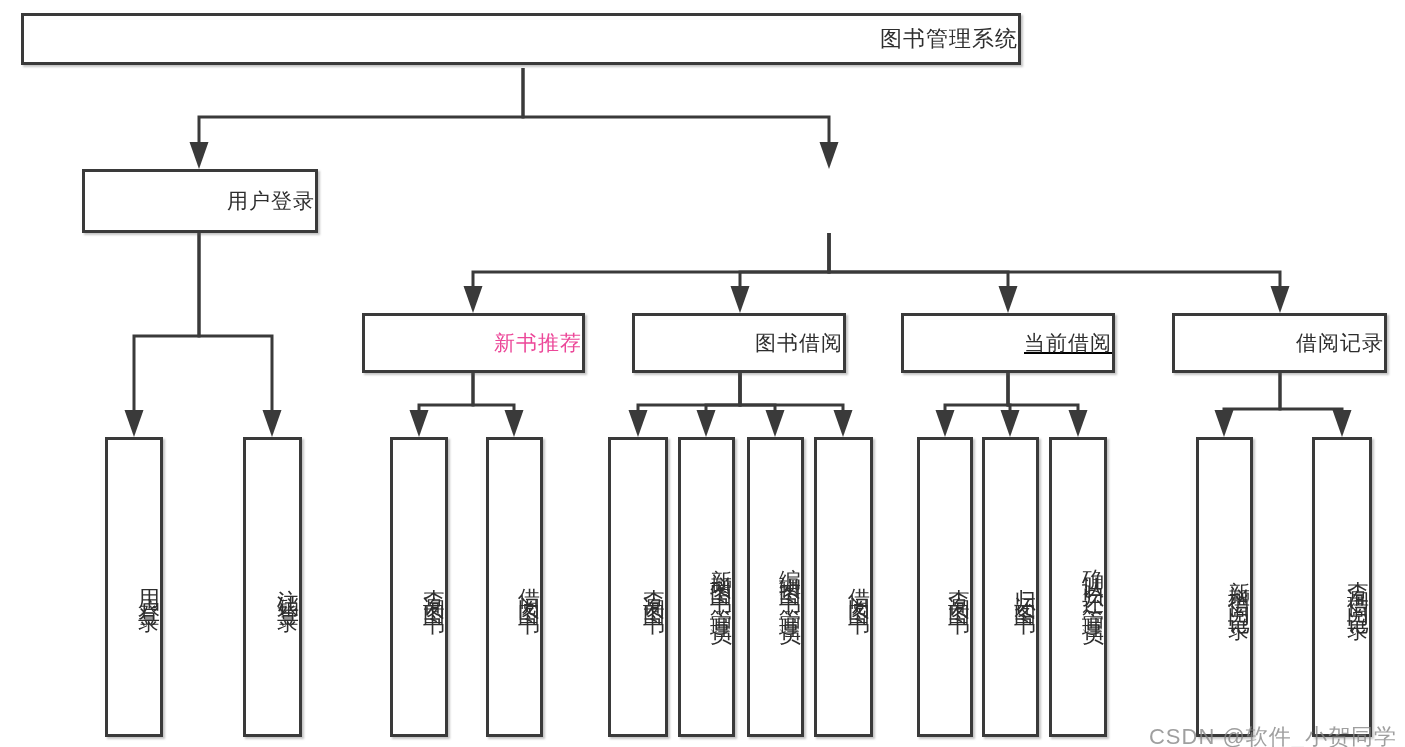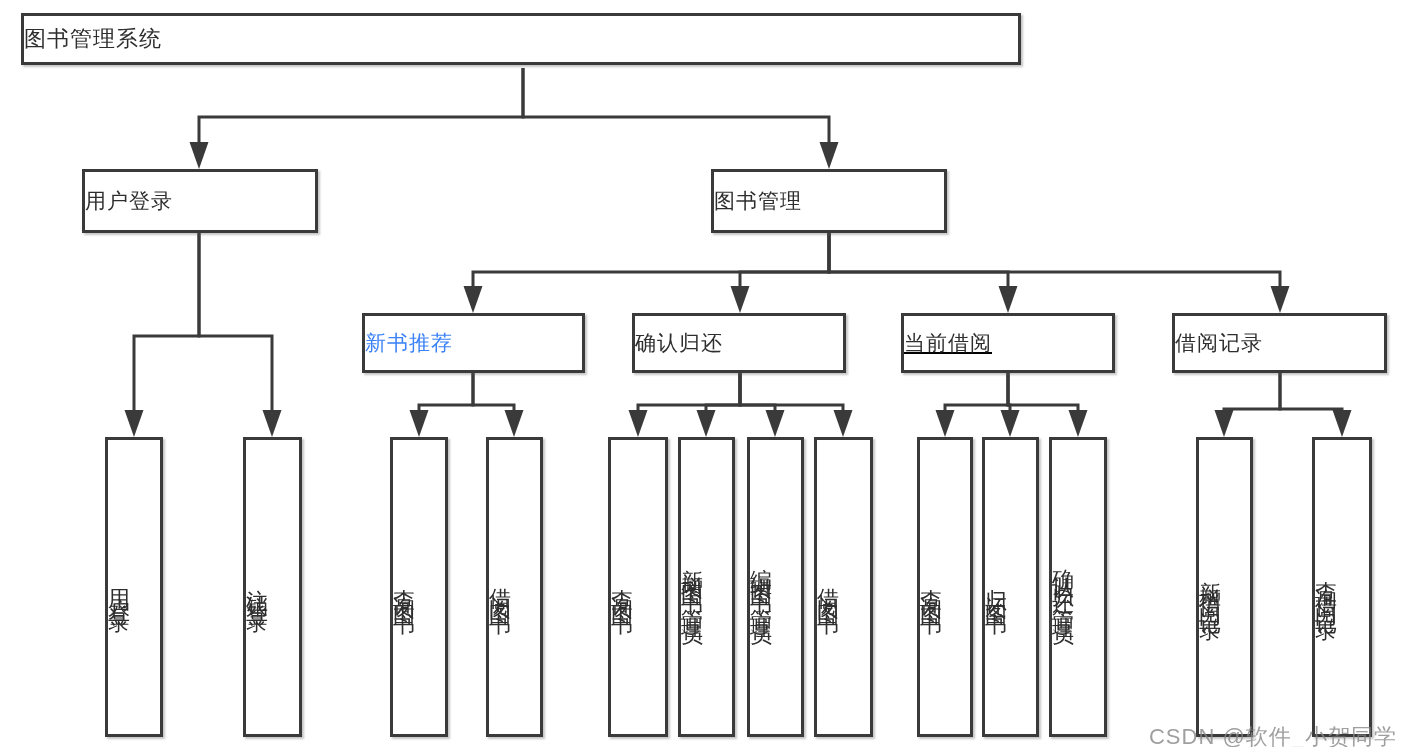--- a/index.html
+++ b/index.html
@@ -16,21 +16,21 @@
     left:0;top:0;
     width:1405px;height:747px;
   }
   .node{
     position:absolute;
     box-sizing:border-box;
     background:#ffffff;
     border:3px solid #3a3a3a;
     display:flex;
     align-items:center;
-    justify-content:flex-start;
+    justify-content:flex-end;
     box-shadow:2px 2px 2px rgba(90,90,90,0.35);
   }
   .node-label{
     color:#2e2e2e;
     font-size:21px;
     letter-spacing:1px;
     white-space:nowrap;
   }
   .node.root .node-label{font-size:22px;}
   .node.vertical .node-label{
@@ -97,28 +97,25 @@
       <polygon points="1224,437 1214.5,410 1233.5,410" fill="#3a3a3a"></polygon>
       <polyline points="1280,373 1280,409 1342,409 1342,415" fill="none" stroke="#3a3a3a" stroke-width="3"></polyline>
       <polygon points="1342,437 1332.5,410 1351.5,410" fill="#3a3a3a"></polygon>
     </svg>
     <div class="node horizontal root" style="left: 21px; top: 13px; width: 1000px; height: 52px; border-color: rgb(58, 58, 58);">
       <span class="node-label" style="color: rgb(46, 46, 46);">图书管理系统</span>
     </div>
     <div class="node horizontal" style="left: 82px; top: 169px; width: 236px; height: 64px; border-color: rgb(58, 58, 58);">
       <span class="node-label" style="color: rgb(46, 46, 46);">用户登录</span>
     </div>
-    <div class="node horizontal" style="left: 711px; top: 169px; width: 236px; height: 64px; border-color: rgb(58, 58, 58);">
-      <span class="node-label" style="color: rgb(46, 46, 46);">图书管理</span>
-    </div>
     <div class="node horizontal" style="left: 362px; top: 313px; width: 223px; height: 60px; border-color: rgb(58, 58, 58);">
-      <span class="node-label" style="color: #3b82f6;">新书推荐</span>
+      <span class="node-label" style="color: #ec4899;">新书推荐</span>
     </div>
     <div class="node horizontal" style="left: 632px; top: 313px; width: 214px; height: 60px; border-color: rgb(58, 58, 58);">
-      <span class="node-label" style="color: rgb(46, 46, 46);">确认归还</span>
+      <span class="node-label" style="color: rgb(46, 46, 46);">图书借阅</span>
     </div>
     <div class="node horizontal" style="left: 901px; top: 313px; width: 214px; height: 60px; border-color: rgb(58, 58, 58); text-decoration: underline;">
       <span class="node-label" style="color: rgb(46, 46, 46);">当前借阅</span>
     </div>
     <div class="node horizontal" style="left: 1172px; top: 313px; width: 215px; height: 60px; border-color: rgb(58, 58, 58);">
       <span class="node-label" style="color: rgb(46, 46, 46);">借阅记录</span>
     </div>
     <div class="node vertical" style="left: 105px; top: 437px; width: 58px; height: 300px; border-color: rgb(58, 58, 58);">
       <span class="node-label" style="color: rgb(46, 46, 46);">用户登录</span>
     </div>

